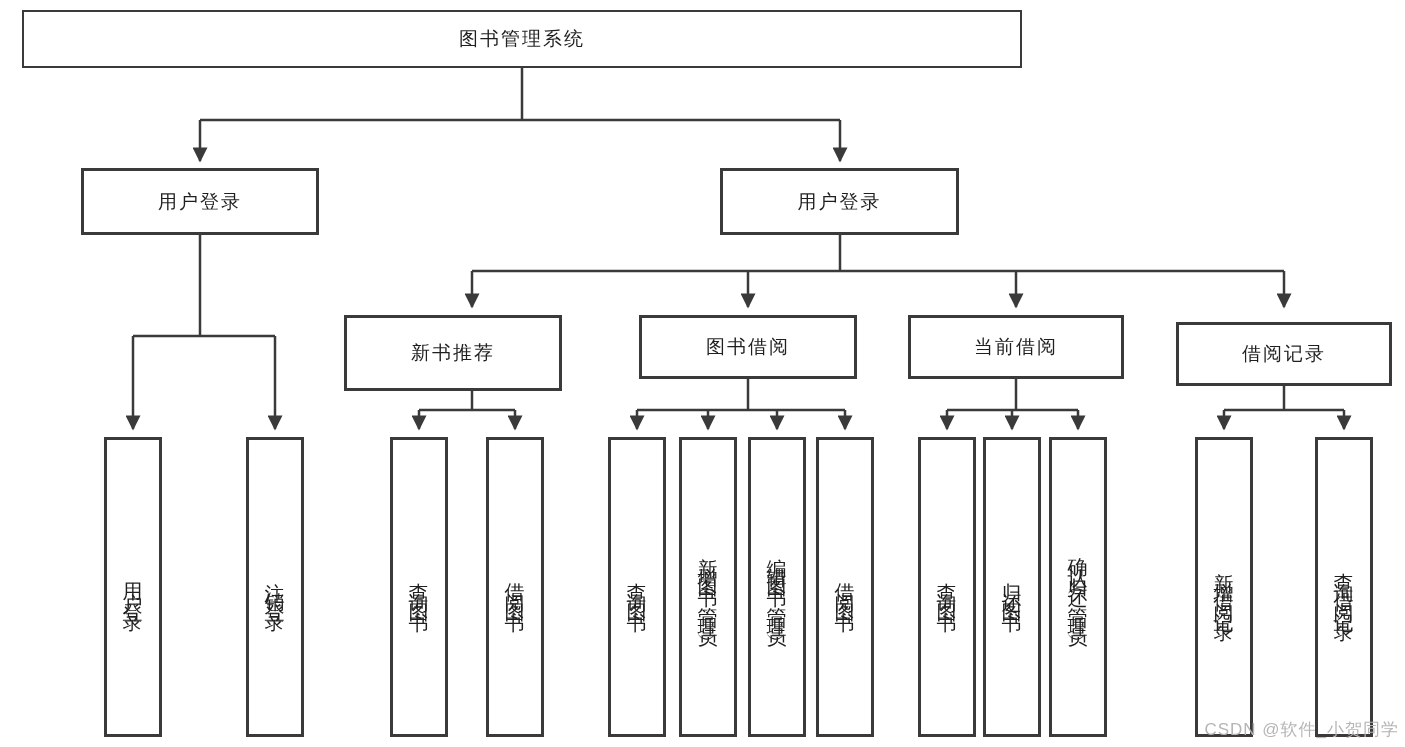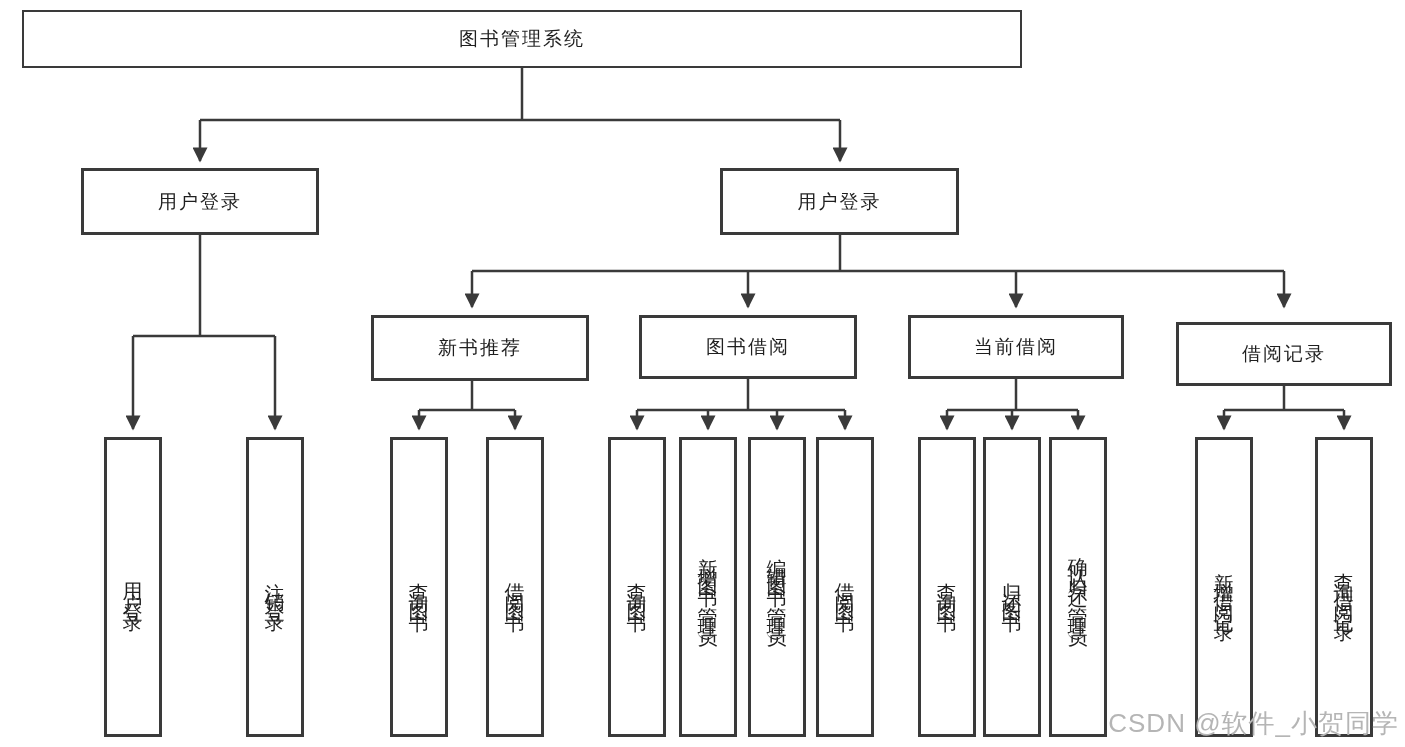--- a/index.html
+++ b/index.html
@@ -33,21 +33,21 @@
   .node.v{
     writing-mode:vertical-lr;
     text-orientation:mixed;
     font-size:20px;
     letter-spacing:10px;
     line-height:1;
   }
   #watermark{
     position:absolute;
     right:6px;bottom:6px;
-    font-size:26px;
+    font-size:17px;
     color:var(--watermark);
     letter-spacing:1px;
     white-space:nowrap;
     margin-left:16px;
   }
 </style>
 </head>
 <body>
 
 <div id="canvas">
@@ -97,21 +97,21 @@
       <line class="ln" x1="1224" y1="410" x2="1224" y2="429" marker-end="url(#arrow)"></line>
       <line class="ln" x1="1344" y1="410" x2="1344" y2="429" marker-end="url(#arrow)"></line>
     </g>
   </svg>
 
   <div class="node root h" style="left:22px;top:10px;width:1000px;height:58px">图书管理系统</div>
 
   <div class="node h" style="left:81px;top:168px;width:238px;height:67px">用户登录</div>
   <div class="node h" style="left:720px;top:168px;width:239px;height:67px">用户登录</div>
 
-  <div class="node h" style="left:371px;top:315px;width:218px;height:66px">新书推荐</div>
+  <div class="node h" style="left:344px;top:315px;width:218px;height:76px">新书推荐</div>
   <div class="node h" style="left:908px;top:315px;width:216px;height:64px">当前借阅</div>
   <div class="node h" style="left:639px;top:315px;width:218px;height:64px">图书借阅</div>
   <div class="node h" style="left:1176px;top:322px;width:216px;height:64px">借阅记录</div>
 
   <div class="node v" style="left:104px;top:437px;width:58px;height:300px">用户登录</div>
   <div class="node v" style="left:246px;top:437px;width:58px;height:300px">注销登录</div>
 
   <div class="node v" style="left:390px;top:437px;width:58px;height:300px">查询图书</div>
   <div class="node v" style="left:486px;top:437px;width:58px;height:300px">借阅图书</div>
 

